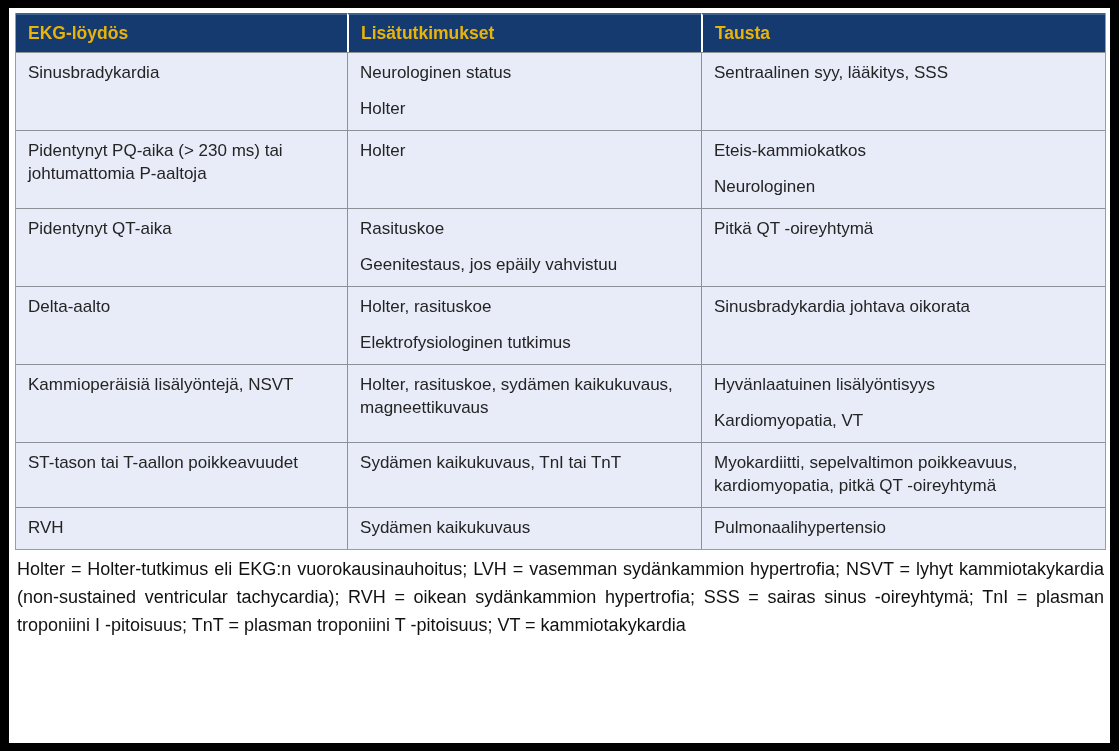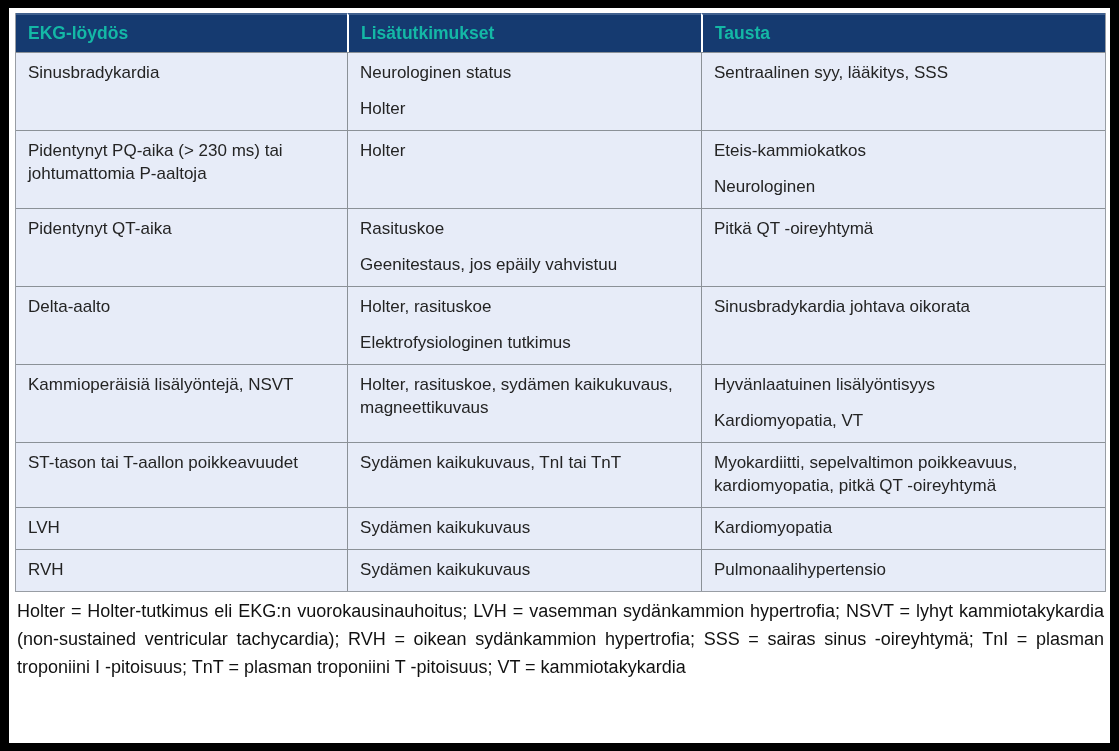--- a/index.html
+++ b/index.html
@@ -29,21 +29,21 @@
     table-layout: fixed;
     border-left: 1px solid #989da4;
     border-right: 1px solid #989da4;
     border-bottom: 1px solid #989da4;
   }
   col.c1 { width: 30.4%; }
   col.c2 { width: 32.5%; }
   col.c3 { width: 37.1%; }
   thead th {
     background: #153a70;
-    color: #14b8a6;
+    color: #eab308;
     text-align: left;
     font-size: 17.5px;
     font-weight: bold;
     padding: 7px 12px 8px 12px;
     border-top: 2px solid #41618f;
     line-height: 22px;
   }
   thead th.sep { border-left: 2px solid #ffffff; margin-top: 44px; }
   tbody td {
     background: #e7ecf8;
@@ -154,31 +154,20 @@
             </td>
           <td class="sep">
               <div class="cell-item">Sydämen kaikukuvaus, TnI tai TnT</div>
             </td>
           <td class="sep">
               <div class="cell-item">Myokardiitti, sepelvaltimon poikkeavuus, kardiomyopatia, pitkä QT -oireyhtymä</div>
             </td>
         </tr>
         <tr>
           <td>
-              <div class="cell-item">LVH</div>
-            </td>
-          <td class="sep">
-              <div class="cell-item">Sydämen kaikukuvaus</div>
-            </td>
-          <td class="sep">
-              <div class="cell-item">Kardiomyopatia</div>
-            </td>
-        </tr>
-        <tr>
-          <td>
               <div class="cell-item">RVH</div>
             </td>
           <td class="sep">
               <div class="cell-item">Sydämen kaikukuvaus</div>
             </td>
           <td class="sep">
               <div class="cell-item">Pulmonaalihypertensio</div>
             </td>
         </tr>
       </tbody>

